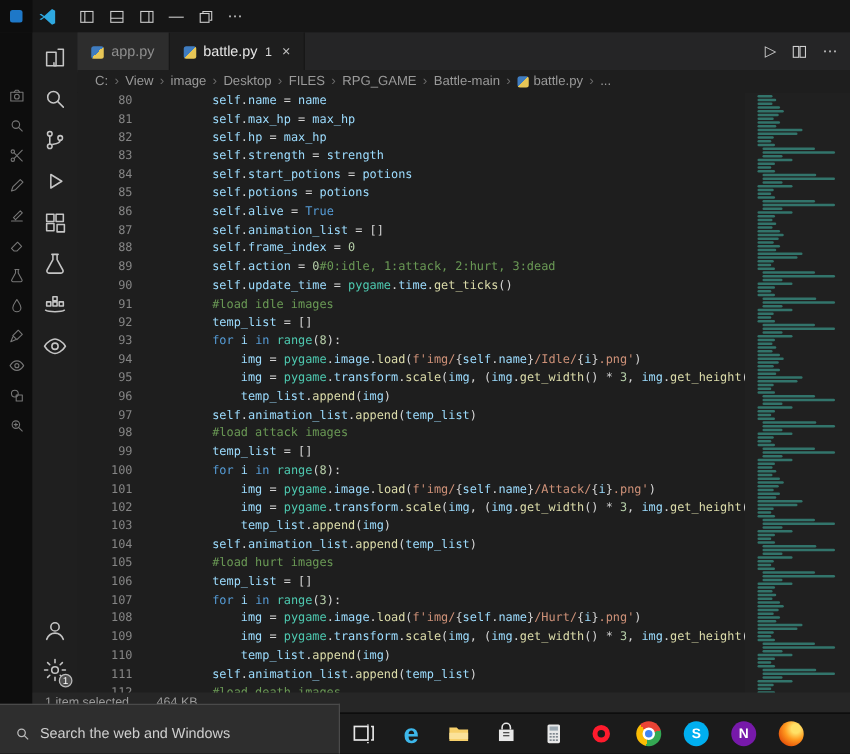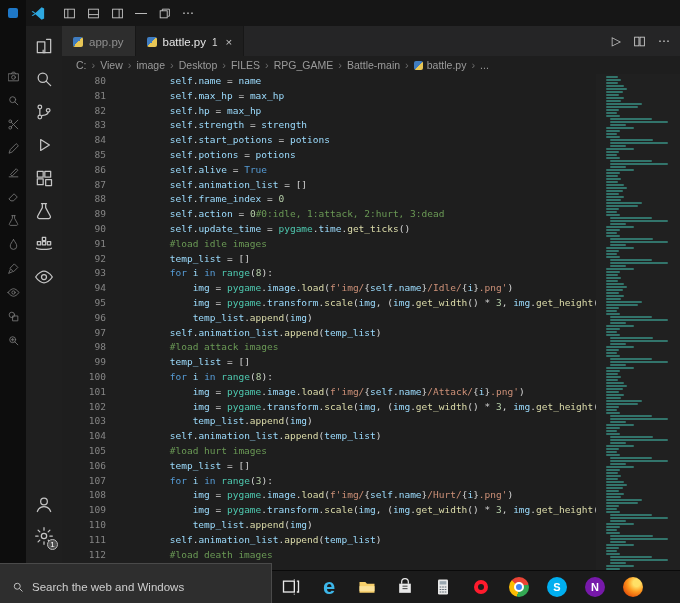--- a/index.html
+++ b/index.html
@@ -471,20 +471,24 @@
             <div class="mm-line" style="width: 42px; margin-left: 13.8px;"></div>
             <div class="mm-line" style="width: 58.5px; margin-left: 13.8px;"></div>
             <div class="mm-line" style="width: 15.75px; margin-left: 13.8px;"></div>
             <div class="mm-line" style="width: 27.75px; margin-left: 10.2px;"></div>
             <div class="mm-line" style="width: 13.5px; margin-left: 10.2px;"></div>
           </div>
       </div>
     </div>
   </div>
 
+  <div class="status-strip">
+    <span>1 item selected</span>
+    <span>464 KB</span>
+  </div>
 
   <div class="taskbar">
     <div class="tb-search">
       <svg viewBox="0 0 24 24">
           <circle cx="10.5" cy="10.5" r="6" fill="none" stroke="#bdbdbd" stroke-width="2"></circle>
           <path d="M15 15l6 6" stroke="#bdbdbd" stroke-width="2"></path>
         </svg>
       <span>Search the web and Windows</span>
     </div>
     <div class="task-icons" id="taskicons">

